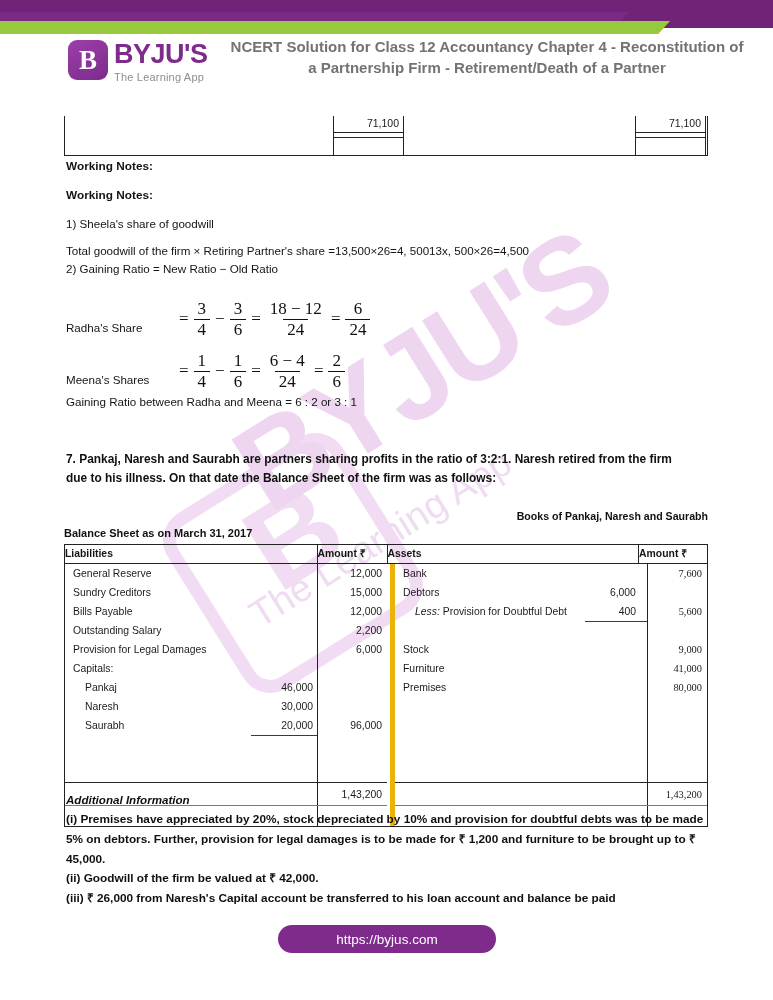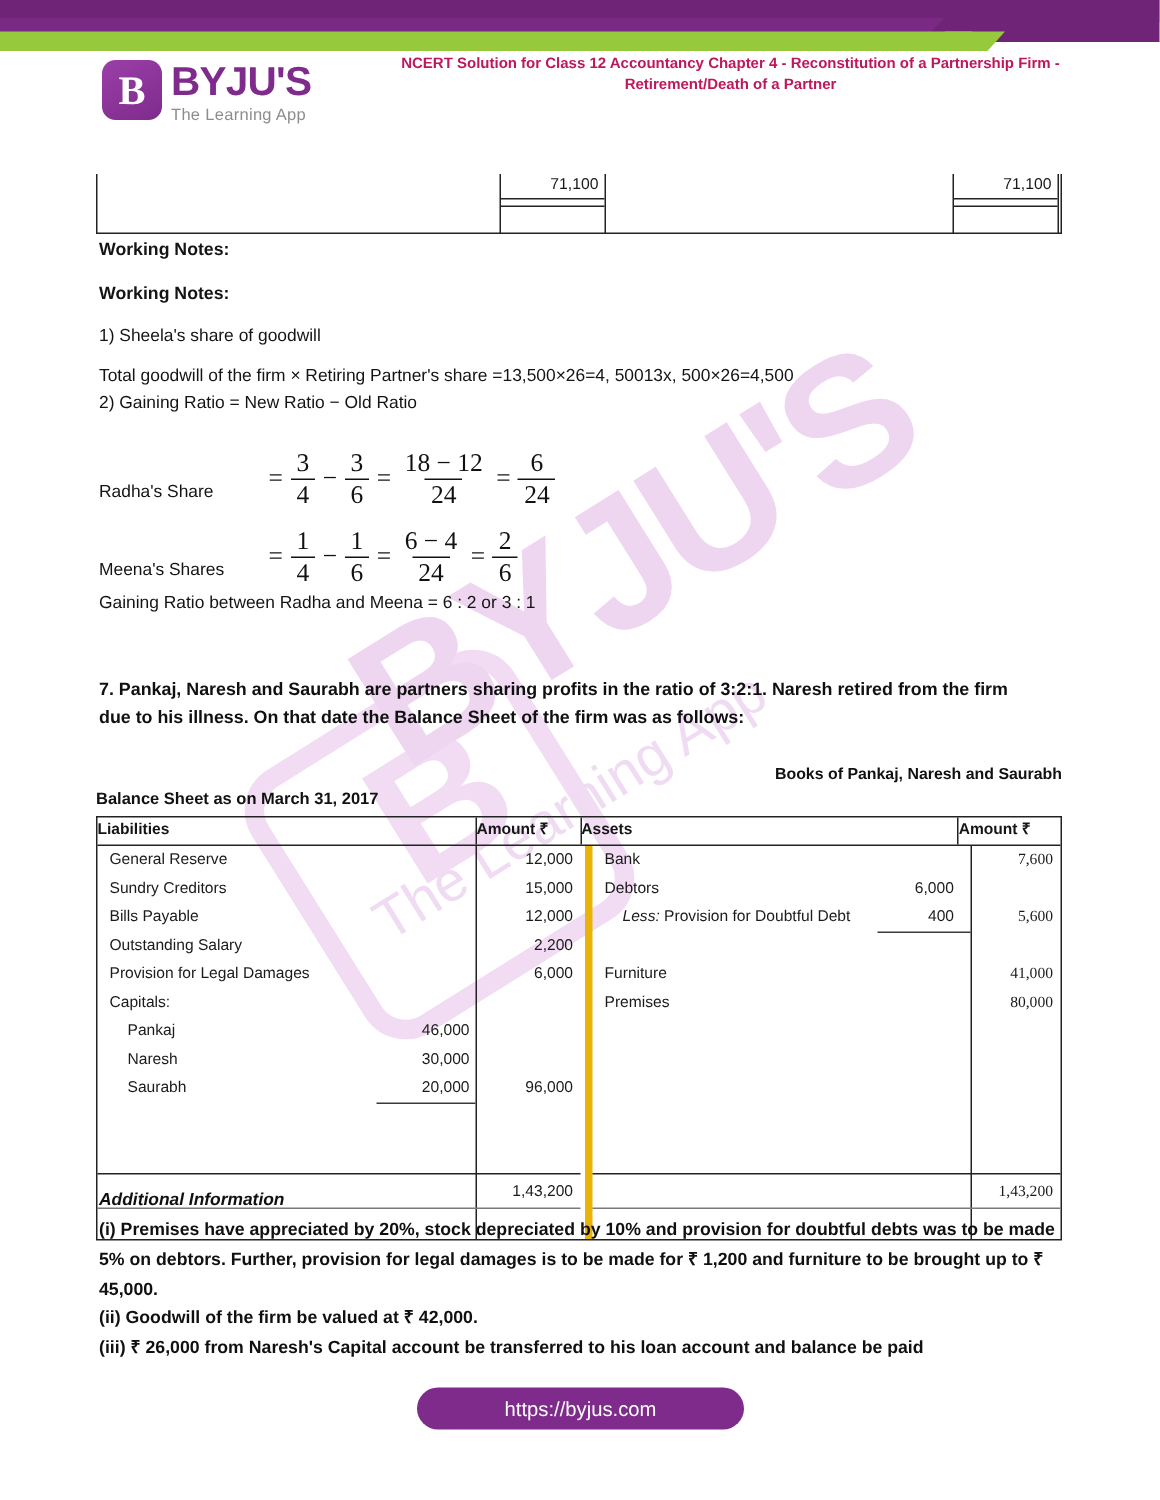--- a/index.html
+++ b/index.html
@@ -168,24 +168,24 @@
     color: #8d8d8d;
     letter-spacing: 0.2px;
     margin-top: 3px;
   }
   .doc-title {
     position: absolute;
     left: 228px;
     top: 0px;
     width: 518px;
     text-align: center;
-    font-size: 10px;
+    font-size: 15px;
     font-weight: bold;
     line-height: 1.42;
-    color: #be185d;
+    color: #737373;
   }
 
   
   .content {
     position: absolute;
     top: 0; left: 0;
     width: 773px;
     z-index: 2;
   }
 
@@ -647,20 +647,25 @@
               <div class="lbl indent"><i>Less: </i>Provision for Doubtful Debt</div>
               <div class="sub">400</div>
               <div class="amt">5,600</div>
             </div>
             <div class="row">
               <div class="lbl"></div>
               <div class="sub"></div>
               <div class="amt"></div>
             </div>
             <div class="row">
+              <div class="lbl">Stock</div>
+              <div class="sub"></div>
+              <div class="amt">9,000</div>
+            </div>
+            <div class="row">
               <div class="lbl">Furniture</div>
               <div class="sub"></div>
               <div class="amt">41,000</div>
             </div>
             <div class="row">
               <div class="lbl">Premises</div>
               <div class="sub"></div>
               <div class="amt">80,000</div>
             </div>
             <div class="ul-sub" style="left: 190px; width: 62px; top: 57px;"></div>

